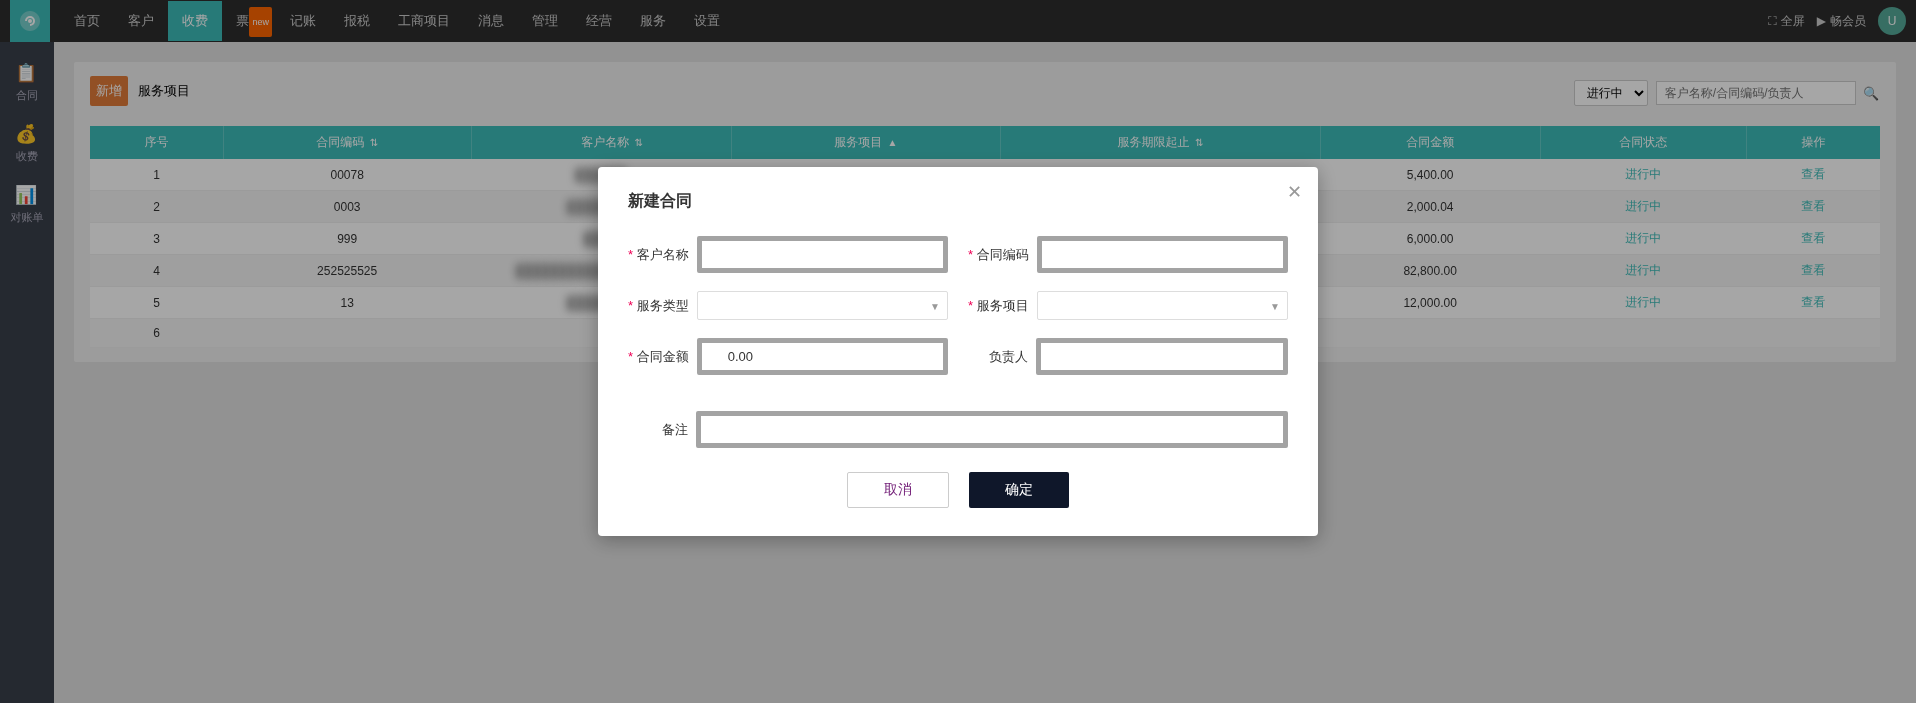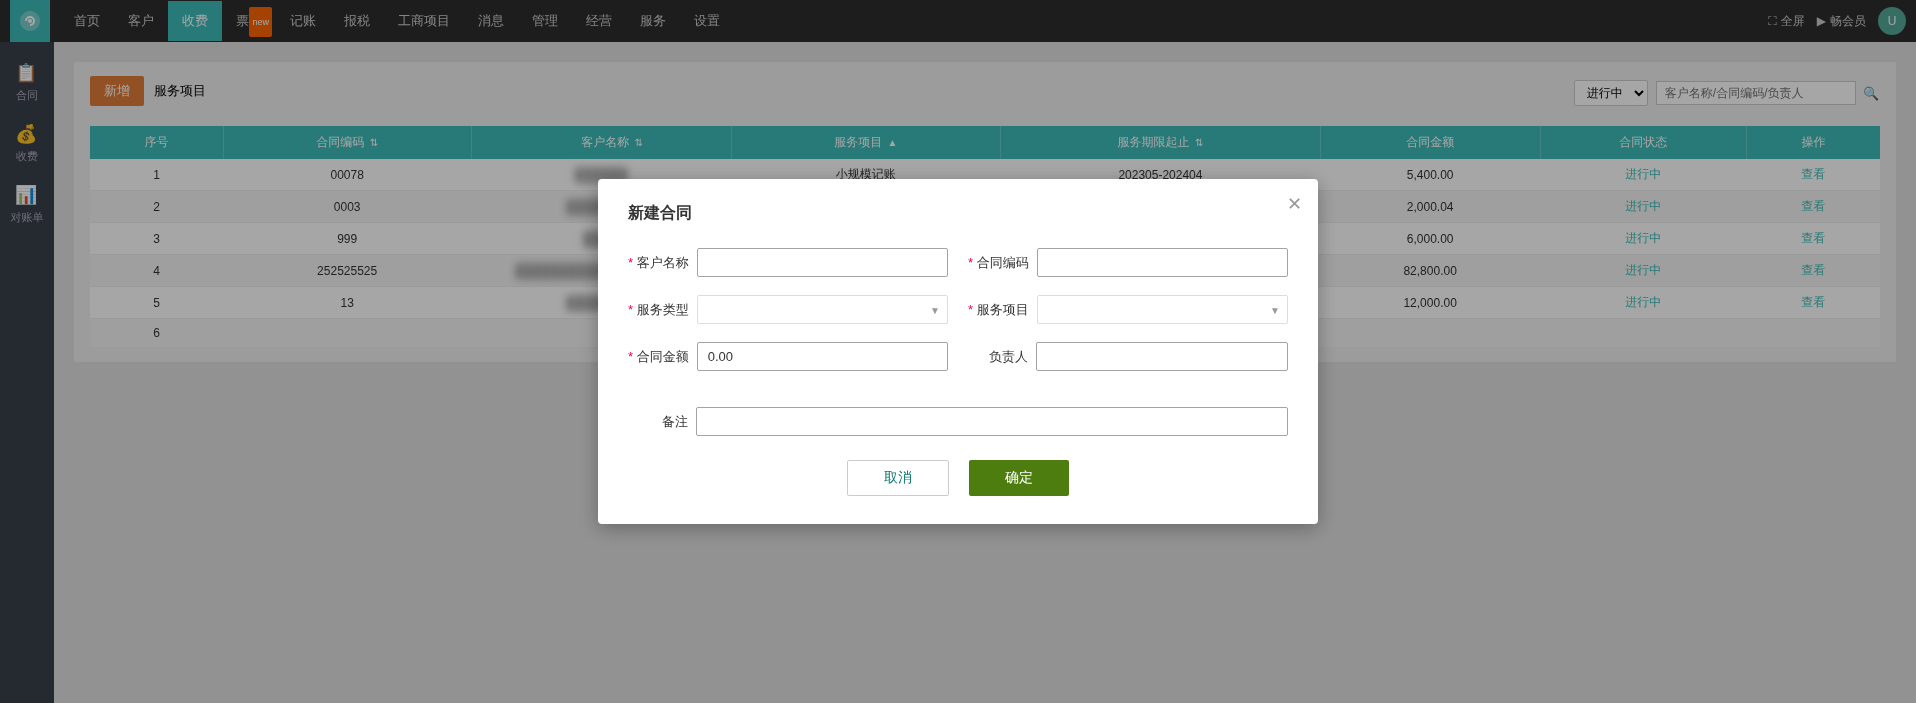--- a/index.html
+++ b/index.html
@@ -48,21 +48,21 @@
     .main-content {
       margin-top: 42px; margin-left: 54px;
       padding: 20px; background: #e0e0e0; min-height: calc(703px - 42px);
     }
 
     
     .toolbar {
       display: flex; align-items: center; gap: 10px; margin-bottom: 12px;
     }
     .btn-new {
-      background: #e07c3a; color: #fff; border: none; padding: 6px 14px;
+      background: #e07c3a; color: #fff; border: none; padding: 6px 6px;
       cursor: pointer; font-size: 13px; border-radius: 2px;
     }
 
     
     .filter-row {
       display: flex; align-items: center; gap: 8px; margin-bottom: 8px; justify-content: flex-end;
     }
     .filter-select {
       border: 1px solid #ccc; background: #fff; padding: 4px 8px;
       font-size: 12px; border-radius: 2px; cursor: pointer;
@@ -110,21 +110,21 @@
       position: absolute; top: 14px; right: 16px;
       font-size: 18px; cursor: pointer; color: #999; background: none; border: none;
     }
 
     
     .form-row { display: flex; gap: 20px; margin-bottom: 18px; }
     .form-field { display: flex; align-items: center; flex: 1; gap: 8px; }
     .form-field label { font-size: 13px; color: #333; white-space: nowrap; min-width: 60px; text-align: right; }
     .form-field label.required::before { content: "* "; color: #e05; }
     .form-field input[type="text"] {
-      flex: 1; border: 1px solid #a3a3a3; padding: 6px 10px; font-size: 13px;
+      flex: 1; border: 5px solid #a3a3a3; padding: 6px 26px; font-size: 13px;
       border-radius: 2px; outline: none; color: #333;
     }
     .form-field .select-wrap {
       flex: 1; position: relative;
     }
     .form-field .select-wrap select {
       width: 100%; border: 1px solid #ddd; padding: 6px 28px 6px 10px;
       font-size: 13px; border-radius: 2px; outline: none; appearance: none;
       background: #fff; color: #333; cursor: pointer;
     }
@@ -140,24 +140,24 @@
       font-size: 13px; border-radius: 2px; outline: none; color: #333;
     }
     .form-field .date-wrap .cal-icon {
       position: absolute; right: 8px; top: 50%; transform: translateY(-50%);
       font-size: 14px; color: #aaa; cursor: pointer;
     }
 
     .modal-footer { display: flex; justify-content: center; gap: 20px; margin-top: 24px; }
     .btn-cancel {
       background: #fff; border: 1px solid #ccc; padding: 8px 36px;
-      font-size: 14px; cursor: pointer; border-radius: 2px; color: #0f766e;
+      font-size: 14px; cursor: pointer; border-radius: 2px; color: #701a75;
     }
     .btn-confirm {
-      background: #4d7c0f; border: none; padding: 8px 36px;
+      background: #0f172a; border: none; padding: 8px 36px;
       font-size: 14px; cursor: pointer; border-radius: 2px; color: #fff;
     }
 
     
     .content-area {
       background: #f0f0f0; padding: 14px 16px; border-radius: 2px;
     }
     .content-header {
       display: flex; align-items: center; justify-content: space-between; margin-bottom: 8px;
     }

